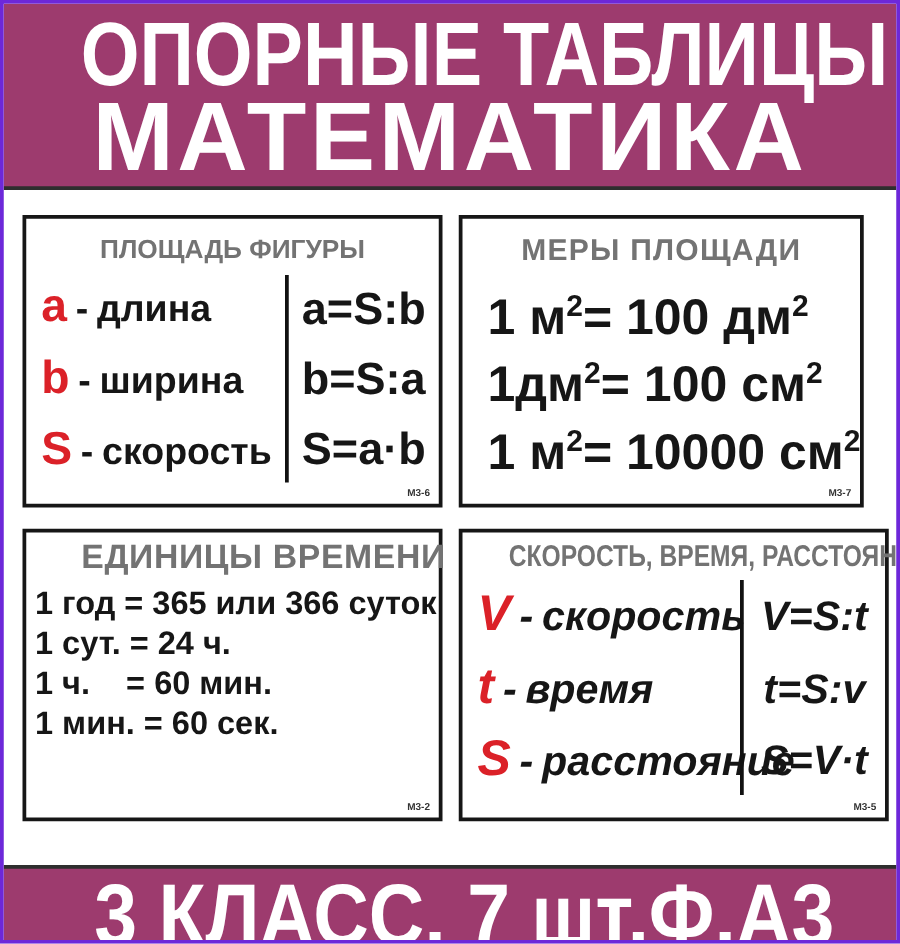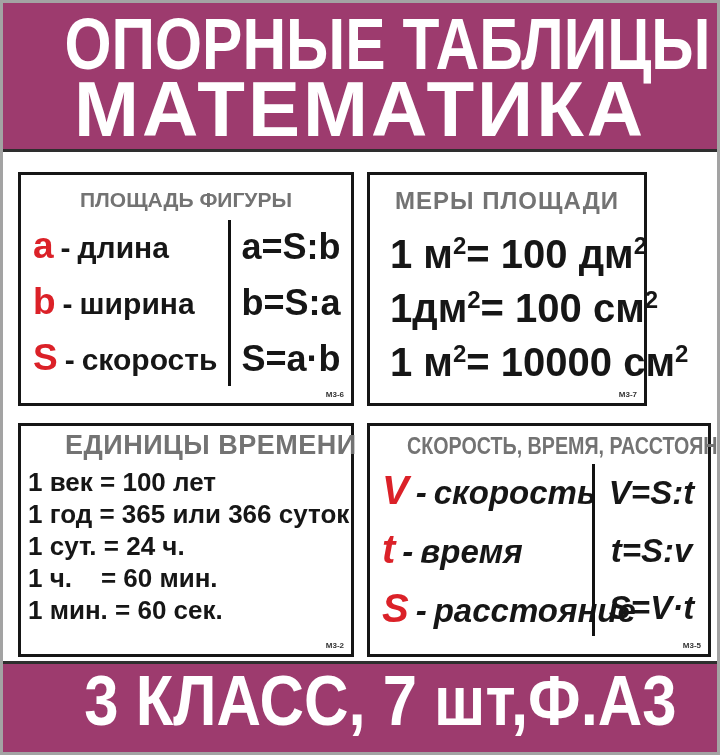--- a/index.html
+++ b/index.html
@@ -1,39 +1,39 @@
 <!DOCTYPE html>
 <html><head>
 <meta charset="utf-8">
 <style>
   html,body { margin:0; padding:0; background:#ffffff; }
   .poster {
     position:relative; width:720px; height:755px; box-sizing:border-box;
-    background:#ffffff; border:3px solid #a3a3a3; overflow:hidden;
+    background:#ffffff; border:3px solid #6d28d9; overflow:hidden;
     font-family:"Liberation Sans", sans-serif; font-weight:bold; color:#161616;
   }
   
   .header {
     position:absolute; top:0; left:0; right:0; height:149px;
     background:#9D3B6E; border-bottom:3px solid #2e2e2e;
     text-align:center; color:#ffffff; box-sizing:border-box; white-space:nowrap;
   }
   .header .line1 {
     display:inline-block; font-size:72px; line-height:66px; margin-top:8px;
     transform:scaleX(0.84); transform-origin:center;
   }
   .header .line2 {
     display:block; font-size:78px; line-height:72px; margin-top:-4px; letter-spacing:3px;
   }
   
   .panel {
     position:absolute; background:#ffffff; border:3px solid #161616; box-sizing:border-box;
   }
   .panel-tl { left:15px; top:169px; width:336px; height:234px; }
-  .panel-tr { left:364px; top:169px; width:280px; height:234px; }
+  .panel-tr { left:364px; top:169px; width:324px; height:234px; }
   .panel-bl { left:15px; top:420px; width:336px; height:234px; }
   .panel-br { left:364px; top:420px; width:344px; height:234px; }
   .panel-title { color:#737373; text-align:center; white-space:nowrap; }
   .panel-tl .panel-title { font-size:21px; margin-top:13px; }
   .panel-tr .panel-title { font-size:24px; margin-top:12px; letter-spacing:1px; }
   .panel-bl .panel-title { font-size:27px; margin-top:4px; letter-spacing:0.5px;padding-left:44px; }
   .panel-br .panel-title { font-size:24px; margin-top:6px; }
   .panel-br .panel-title .squeeze { display:inline-block; transform:scaleX(0.82); transform-origin:center; }
   .code {
     position:absolute; right:7px; bottom:4px; font-size:8px; color:#333; letter-spacing:0;
@@ -58,23 +58,23 @@
   .panel-br .formula { font-size:33px; line-height:57px; }
   
   .equations { margin:12px 0 0 20px; }
   .eq { font-size:40px; line-height:54px; white-space:nowrap; }
   .eq sup { font-size:60%; line-height:0; }
   
   .tu-lines { margin:5px 0 0 7px; }
   .tu-line { font-size:26px; line-height:32px; white-space:pre; }
   
   .footer {
-    position:absolute; left:0; right:0; bottom:0; height:91px;
+    position:absolute; left:0; right:0; bottom:0; height:60px;
     background:#9D3B6E; border-top:3px solid #2e2e2e; box-sizing:border-box;
-    text-align:right; color:#ffffff; white-space:nowrap;
+    text-align:left; color:#ffffff; white-space:nowrap;padding-left:32px;
   }
   .footer .footer-text {
     display:inline-block; font-size:70px; line-height:74px;
     transform:scaleX(0.88); transform-origin:center;
   }
 </style>
 </head>
 <body>
 
 <div class="poster">
@@ -114,21 +114,20 @@
       <div class="eq"><span>1 м</span><sup>2</sup><span>= 100 дм</span><sup>2</sup></div>
       <div class="eq"><span>1дм</span><sup>2</sup><span>= 100 см</span><sup>2</sup></div>
       <div class="eq"><span>1 м</span><sup>2</sup><span>= 10000 см</span><sup>2</sup></div>
     </div>
     <span class="code">М3-7</span>
   </div>
 
   <div class="panel panel-bl">
     <div class="panel-title">ЕДИНИЦЫ ВРЕМЕНИ</div>
     <div class="tu-lines">
-      <div class="tu-line">1 век = 100 лет</div>
       <div class="tu-line">1 год = 365 или 366 суток</div>
       <div class="tu-line">1 сут. = 24 ч.</div>
       <div class="tu-line">1 ч.    = 60 мин.</div>
       <div class="tu-line">1 мин. = 60 сек.</div>
     </div>
     <span class="code">М3-2</span>
   </div>
 
   <div class="panel panel-br">
     <div class="panel-title"><span class="squeeze">СКОРОСТЬ, ВРЕМЯ, РАССТОЯНИЕ</span></div>

